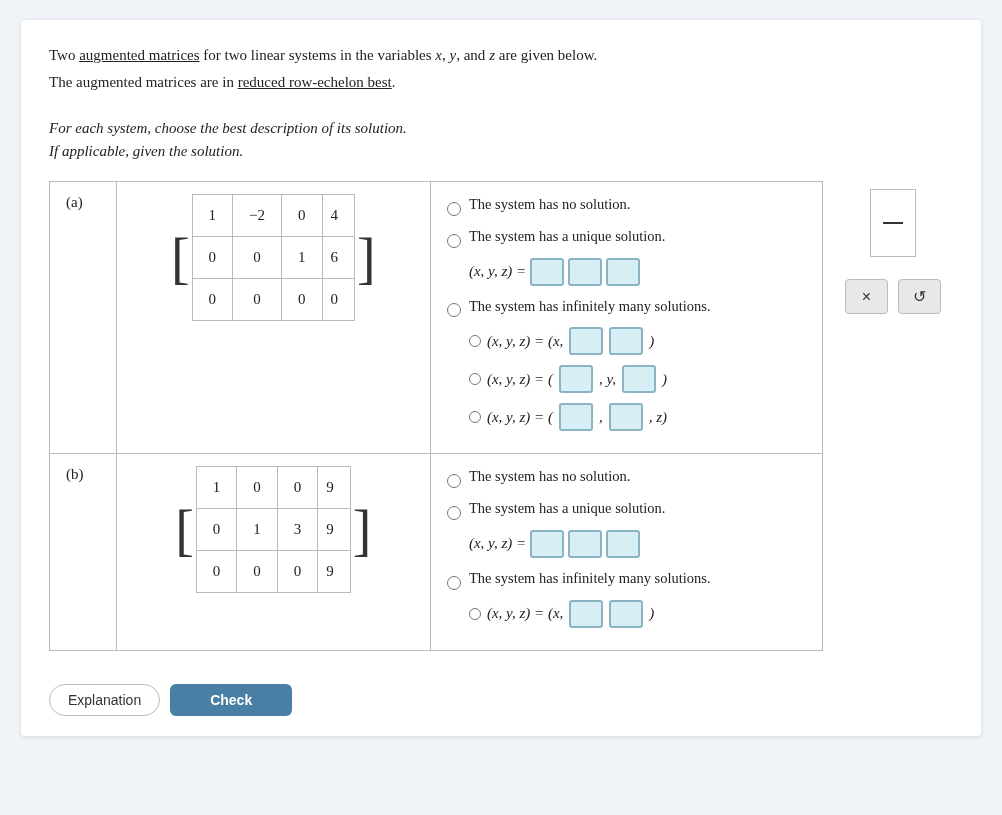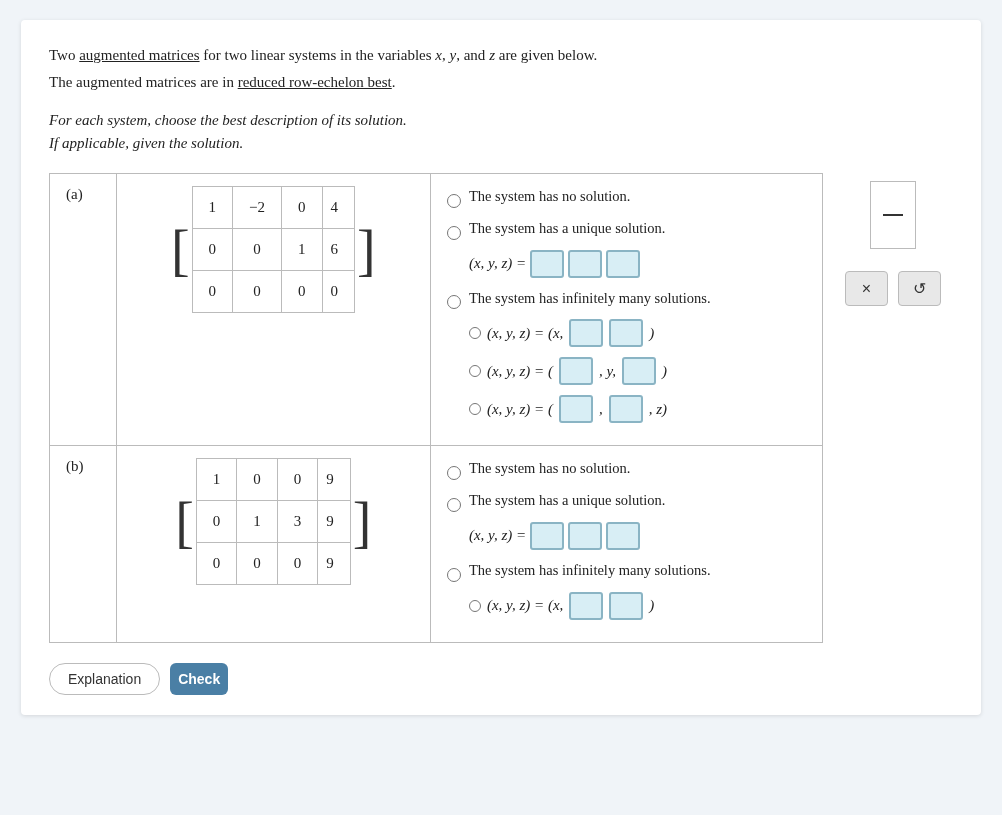--- a/index.html
+++ b/index.html
@@ -13,21 +13,21 @@
     }
     .page-container {
       background: white;
       max-width: 960px;
       margin: 0 auto;
       padding: 24px 28px 20px 28px;
       border-radius: 4px;
       box-shadow: 0 1px 4px rgba(0,0,0,0.12);
     }
     .intro-text {
-      margin-bottom: 14px;
+      margin-bottom: 22px;
       line-height: 1.55;
     }
     .intro-text p { margin-bottom: 4px; }
     .underline { text-decoration: underline; }
     .instruction {
       margin-bottom: 18px;
       line-height: 1.55;
       font-style: italic;
     }
     
@@ -145,36 +145,36 @@
     .right-panel-btns {
       display: flex;
       justify-content: center;
       gap: 6px;
       margin-top: 8px;
     }
     
     .bottom-bar {
       display: flex;
       gap: 10px;
-      margin-top: 2px;
+      margin-top: 15px;
     }
     .btn-explanation {
       background: white;
       border: 1px solid #bbb;
       border-radius: 20px;
       padding: 7px 18px;
       font-size: 14px;
       cursor: pointer;
       color: #333;
     }
     .btn-check {
       background: #4a7fa5;
       border: none;
       border-radius: 6px;
-      padding: 8px 8px;
+      padding: 8px 40px;
       font-size: 14px;
       cursor: pointer;
       color: white;
       font-weight: bold;
     }
     .math { font-style: italic; }
     .sub-option-row {
       display: flex;
       align-items: center;
       margin-left: 22px;

